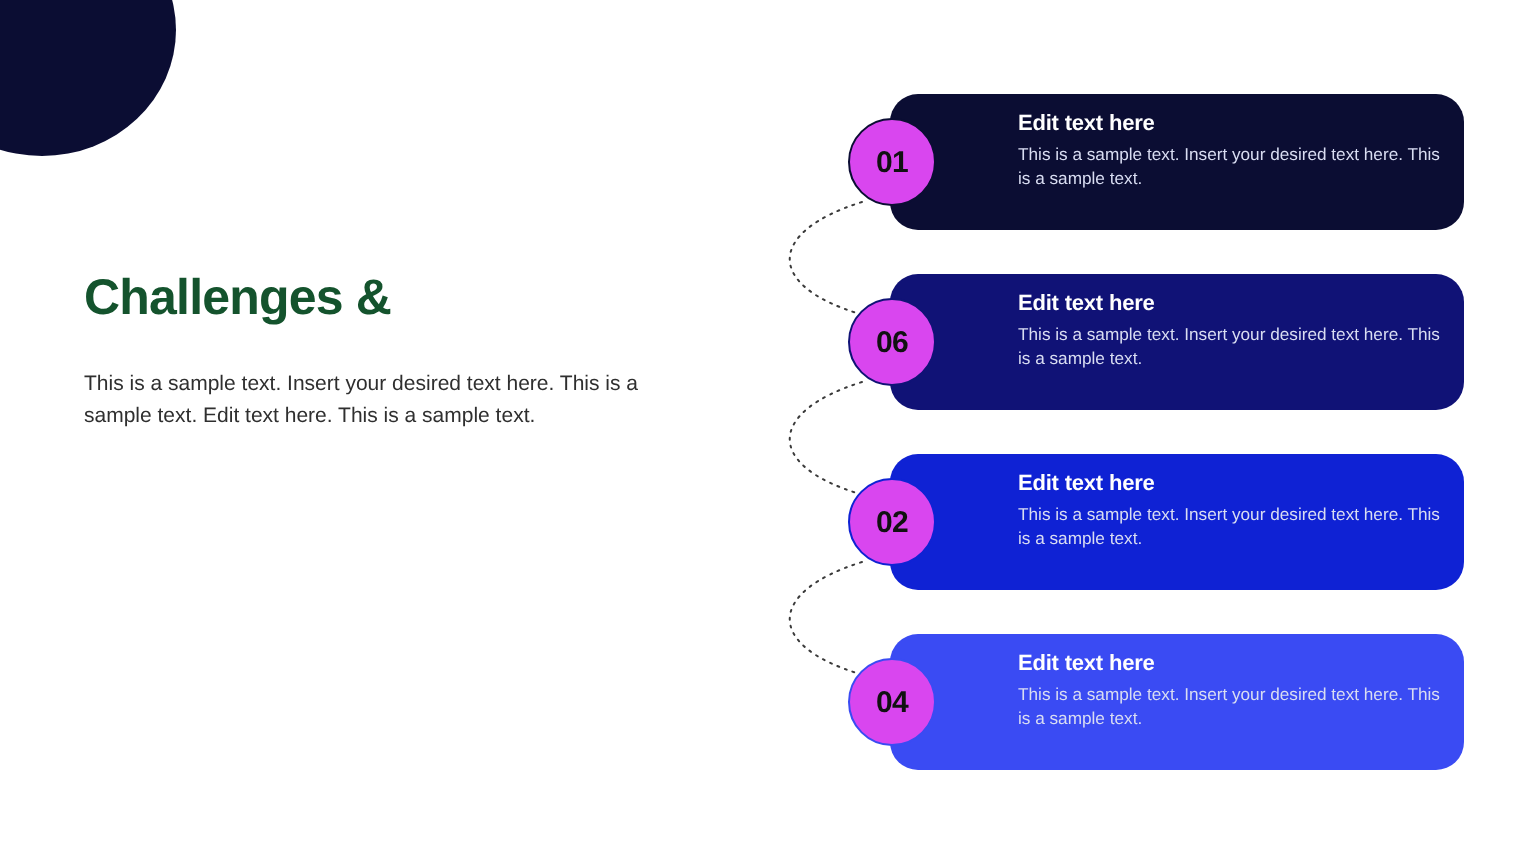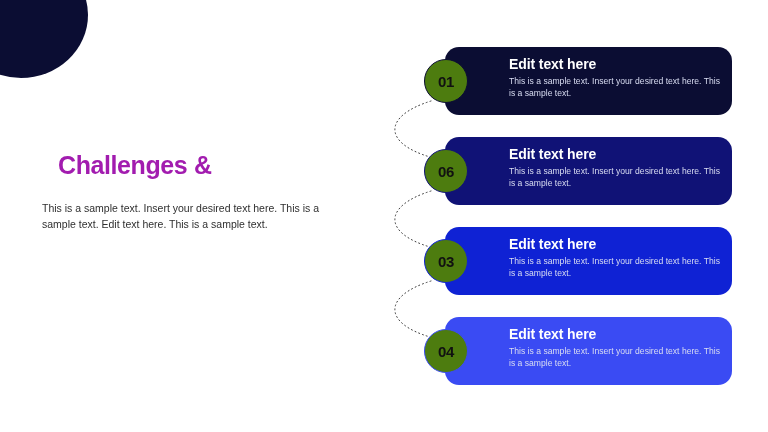--- a/index.html
+++ b/index.html
@@ -28,25 +28,25 @@
   }
 
   
   #left-col {
     position: absolute;
     left: 42px;
     top: 134px;
     width: 300px;
   }
   #page-title {
-    margin: 16px;
+    margin: 0;
     font-size: 25px;
     line-height: 30px;
     font-weight: bold;
-    color: #a21caf;
+    color: #14532d;
     letter-spacing: -0.4px;
   }
   #page-title .tl { display: block; }
   #intro-paragraph {
     margin: 20px 0 0 0;
     font-size: 10.5px;
     line-height: 16px;
     color: #2f2f2f;
     width: 292px;
   }
@@ -77,40 +77,40 @@
     left: 21px;
     top: 0;
     width: 287px;
     height: 68px;
     border-radius: 14px;
     box-sizing: border-box;
     padding: 9px 16px 0 64px;
   }
   .step-title {
     margin: 0;
-    font-size: 14px;
+    font-size: 11px;
     font-weight: bold;
     color: #ffffff;
     letter-spacing: -0.1px;
   }
   .step-desc {
     margin: 3px 0 0 0;
     font-size: 8.6px;
     line-height: 12.4px;
     color: #d9ddf2;
     width: 212px;
   }
   .step-badge {
     position: absolute;
     left: 0;
     top: 12px;
     width: 44px;
     height: 44px;
     border-radius: 50%;
-    background: #4d7c0f;
+    background: #d946ef;
     box-sizing: border-box;
     display: flex;
     align-items: center;
     justify-content: center;
     font-size: 15px;
     font-weight: bold;
     color: #111111;
     letter-spacing: -0.3px;
     z-index: 3;
   }
@@ -154,21 +154,21 @@
       <span>06</span>
     </div>
   </div>
 
   <div class="step-row" style="top:227px;">
     <div class="step-card" style="background: rgb(15, 34, 212);">
       <p class="step-title">Edit text here</p>
       <p class="step-desc">This is a sample text. Insert your desired text here. This is a sample text.</p>
     </div>
     <div class="step-badge" style="border: 1.5px solid rgb(15, 34, 212);">
-      <span>03</span>
+      <span>02</span>
     </div>
   </div>
 
   <div class="step-row" style="top:317px;">
     <div class="step-card" style="background: rgb(58, 75, 243);">
       <p class="step-title">Edit text here</p>
       <p class="step-desc">This is a sample text. Insert your desired text here. This is a sample text.</p>
     </div>
     <div class="step-badge" style="border: 1.5px solid rgb(58, 75, 243); text-align: right;">
       <span>04</span>

